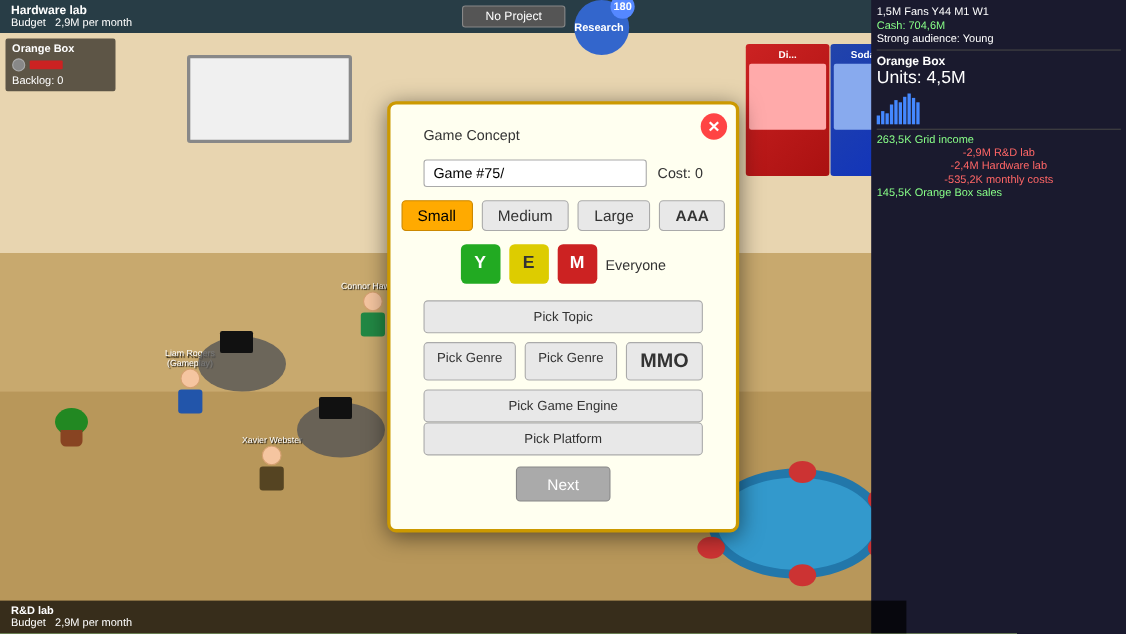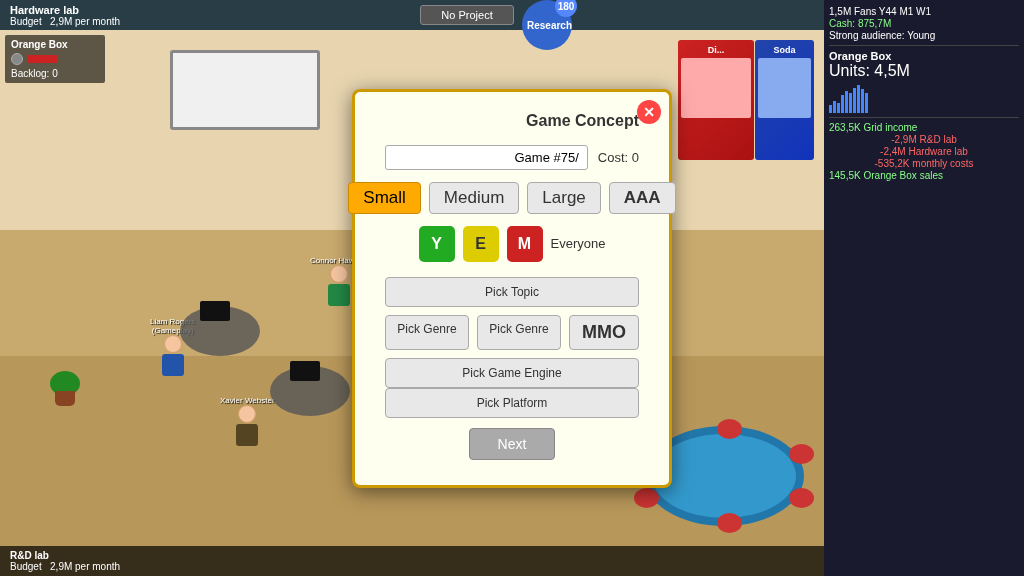--- a/index.html
+++ b/index.html
@@ -86,21 +86,21 @@
       top: 0;
       left: 50%;
       transform: translateX(10px);
       background: #3366cc;
       color: #fff;
       border-radius: 50%;
       width: 50px;
       height: 50px;
       display: flex;
       align-items: center;
-      justify-content: flex-end;
+      justify-content: flex-start;
       font-size: 10px;
       font-weight: bold;
       z-index: 11;
     }
 
     .research-btn .count {
       position: absolute;
       top: -5px;
       right: -5px;
       background: #5588ff;
@@ -111,21 +111,21 @@
       align-items: center;
       justify-content: center;
       font-size: 10px;
     }
 
     
     .right-panel {
       position: absolute;
       top: 0;
       right: 0;
-      width: 200px;
+      width: 232px;
       height: 576px;
       background: #1a1a2e;
       color: #fff;
       font-size: 10px;
       padding: 5px;
       z-index: 10;
     }
 
     .right-panel .stat-line {
       margin: 1px 0;
@@ -204,23 +204,23 @@
       background: #fffff0;
       border: 3px solid #cc9900;
       border-radius: 8px;
       padding: 20px 30px 25px;
       width: 320px;
       position: relative;
       box-shadow: 0 4px 20px rgba(0,0,0,0.5);
     }
 
     .modal-title {
-      text-align: right;
-      font-size: 16px;
-      font-weight: bold;
+      text-align: left;
+      font-size: 13px;
+      font-weight: normal;
       color: #333;
       margin-bottom: 15px;
     }
 
     .modal-close {
       position: absolute;
       top: 8px;
       right: 8px;
       background: #ff4444;
       color: #fff;
@@ -243,42 +243,41 @@
       margin-bottom: 12px;
     }
 
     .game-name-input {
       flex: 1;
       padding: 4px 8px;
       border: 1px solid #aaa;
       border-radius: 3px;
       font-size: 13px;
       background: #fff;
-      text-align: right;
     }
 
     .cost-label {
       font-size: 13px;
       color: #333;
       white-space: nowrap;
       text-align: center;
     }
 
     .size-row {
       display: flex;
       justify-content: center;
       gap: 8px;
       margin-bottom: 12px;
     }
 
     .size-btn {
       padding: 5px 14px;
       border: 1px solid #aaa;
       border-radius: 4px;
-      font-size: 17px;
+      font-size: 14px;
       cursor: pointer;
       background: #e8e8e8;
       color: #333;
     }
 
     .size-btn.active {
       background: #ffaa00;
       color: #000;
       border-color: #cc8800;
     }
@@ -528,21 +527,21 @@
   <div style="font-weight:bold;">Orange Box</div>
   <div style="display:flex;gap:4px;margin:3px 0;">
     <div style="width:12px;height:12px;border-radius:50%;background:#888;border:1px solid #aaa;"></div>
     <div style="width:30px;height:8px;background:#cc2222;margin-top:2px;border-radius:1px;"></div>
   </div>
   <div>Backlog: 0</div>
 </div>
 
 <div class="right-panel">
   <div class="stat-line white">1,5M Fans Y44 M1 W1</div>
-  <div class="stat-line green">Cash: 875,7M</div>
+  <div class="stat-line green">Cash: 704,6M</div>
   <div class="stat-line white">Strong audience: Young</div>
   <div style="height:1px;background:#444;margin:4px 0;"></div>
   <div class="section-title">Orange Box</div>
   <div style="font-size:16px;color:#fff;">Units: 4,5M</div>
 
   <div class="chart-bars">
     <div class="chart-bar" style="height:8px;"></div>
     <div class="chart-bar" style="height:12px;"></div>
     <div class="chart-bar" style="height:10px;"></div>
     <div class="chart-bar" style="height:18px;"></div>

